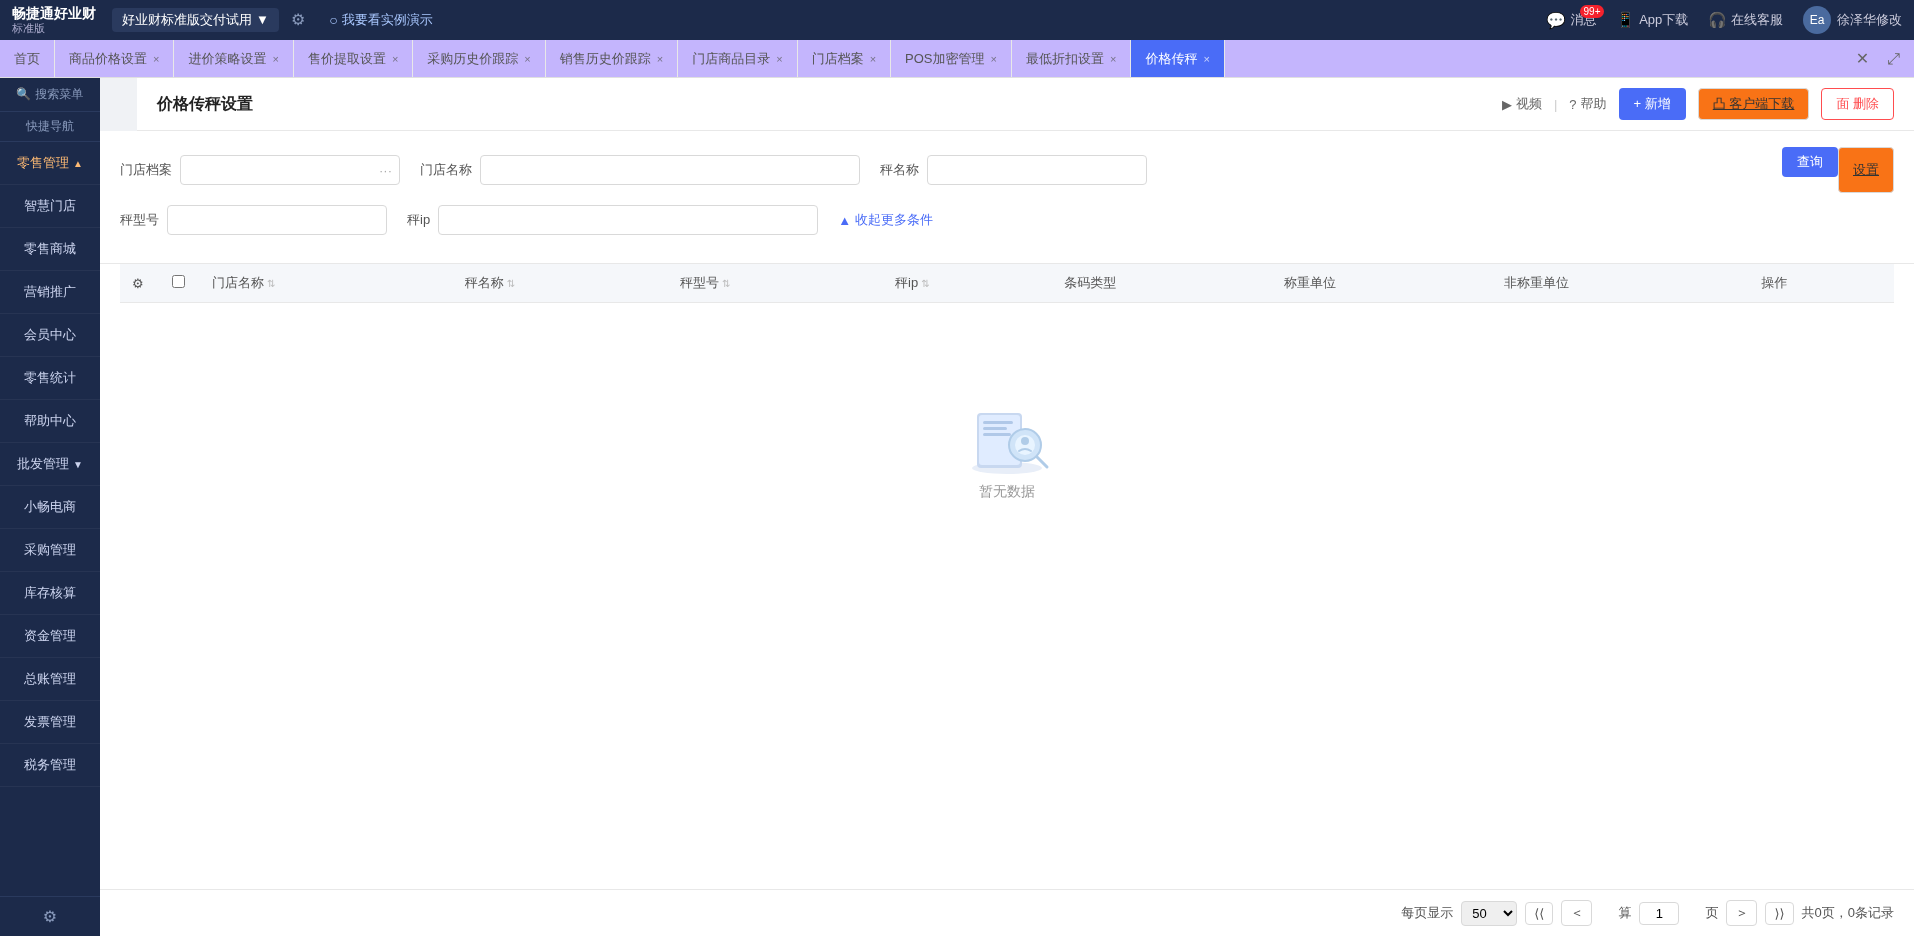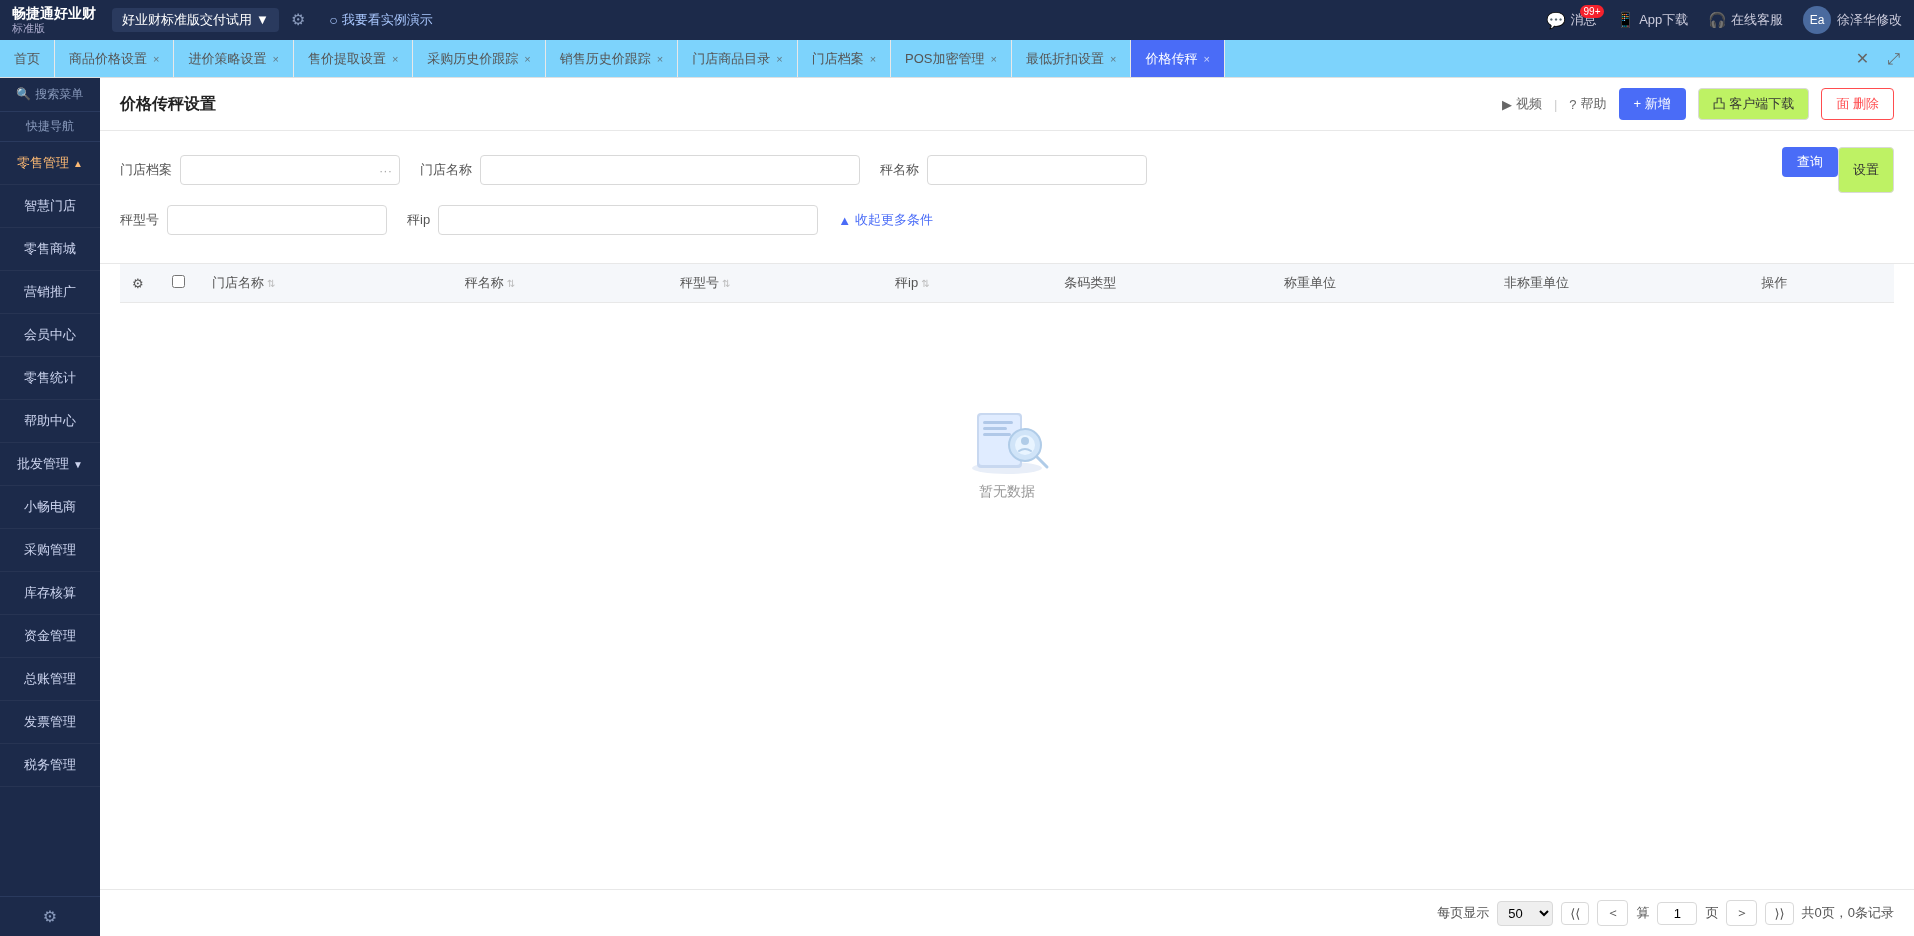--- a/index.html
+++ b/index.html
@@ -14,21 +14,21 @@
     .logo-sub { font-size: 11px; color: #aac; }
     .version-select { display: flex; align-items: center; gap: 4px; background: #2a3a5e; border-radius: 4px; padding: 3px 10px; cursor: pointer; font-size: 13px; color: #fff; margin-left: 8px; }
     .demo-link { display: flex; align-items: center; gap: 4px; color: #aac8ff; font-size: 13px; margin-left: 16px; cursor: pointer; }
     .top-bar-right { margin-left: auto; display: flex; align-items: center; gap: 20px; }
     .top-bar-icon-group { display: flex; align-items: center; gap: 4px; cursor: pointer; color: #ccd; font-size: 13px; position: relative; }
     .badge { background: #f5222d; color: #fff; border-radius: 8px; font-size: 10px; padding: 1px 4px; position: absolute; top: -6px; right: -8px; }
     .user-area { display: flex; align-items: center; gap: 6px; color: #ccd; cursor: pointer; }
     .avatar { width: 28px; height: 28px; border-radius: 50%; background: #4a6a9e; display: flex; align-items: center; justify-content: center; color: #fff; font-size: 12px; }
 
     
-    .tab-bar { display: flex; align-items: center; background: #7dd3fc; border-bottom: 1px solid #e0e0e0; height: 38px; flex-shrink: 0; overflow: hidden; }
+    .tab-bar { display: flex; align-items: center; background: #c4b5fd; border-bottom: 1px solid #e0e0e0; height: 38px; flex-shrink: 0; overflow: hidden; }
     .tab-item { display: flex; align-items: center; gap: 4px; padding: 0 14px; height: 100%; border-right: 1px solid #e8e8e8; cursor: pointer; font-size: 13px; color: #555; white-space: nowrap; flex-shrink: 0; }
     .tab-item.active { background: #4a6cf7; color: #fff; }
     .tab-close { font-size: 11px; cursor: pointer; opacity: 0.7; margin-left: 2px; }
     .tab-bar-actions { display: flex; align-items: center; margin-left: auto; padding-right: 8px; gap: 6px; }
     .tab-bar-btn { cursor: pointer; color: #666; font-size: 16px; padding: 4px 6px; }
 
     
     .main-layout { display: flex; flex: 1; overflow: hidden; }
 
     
@@ -38,28 +38,28 @@
     .sidebar-item { padding: 12px 4px; text-align: center; font-size: 13px; color: #ccd4ef; cursor: pointer; border-bottom: 1px solid rgba(255,255,255,0.05); display: flex; align-items: center; justify-content: center; gap: 4px; }
     .sidebar-item.active { color: #fdba74; }
     .sidebar-item-expand { font-size: 10px; }
     .sidebar-bottom { margin-top: auto; padding: 10px; text-align: center; border-top: 1px solid #2a3a5e; }
     .gear-icon-sidebar { color: #8899bb; cursor: pointer; font-size: 16px; }
 
     
     .content-area { flex: 1; display: flex; flex-direction: column; overflow: hidden; background: #f0f2f5; }
 
     
-    .page-header { background: #fff; padding: 10px 20px; display: flex; align-items: center; justify-content: space-between; border-bottom: 1px solid #e8e8e8; flex-shrink: 0; }
+    .page-header { background: #fff; padding: 10px 20px; display: flex; align-items: center; justify-content: space-between; border-bottom: 1px solid #e8e8e8; flex-shrink: 0; margin-left: 37px; }
     .page-title { font-size: 16px; font-weight: bold; color: #222; }
     .page-actions { display: flex; align-items: center; gap: 12px; }
     .page-action-link { display: flex; align-items: center; gap: 4px; color: #666; cursor: pointer; font-size: 13px; }
     .divider { color: #ccc; }
     .btn { display: flex; align-items: center; gap: 4px; padding: 6px 14px; border-radius: 4px; cursor: pointer; font-size: 13px; border: 1px solid transparent; }
     .btn-primary { background: #4a6cf7; color: #fff; }
-    .btn-default { background: #bef264; color: #333; border-color: #d9d9d9; }
+    .btn-default { background: #f97316; color: #333; border-color: #d9d9d9; text-decoration: underline; }
     .btn-danger { background: #fff; color: #ff4d4f; border-color: #ff4d4f; }
 
     
     .filter-area { background: #fff; padding: 16px 20px; flex-shrink: 0; border-bottom: 1px solid #e8e8e8; }
     .filter-row { display: flex; align-items: center; gap: 20px; margin-bottom: 12px; flex-wrap: wrap; }
     .filter-item { display: flex; align-items: center; gap: 8px; }
     .filter-label { font-size: 13px; color: #555; white-space: nowrap; }
     .filter-input { border: 1px solid #d9d9d9; border-radius: 4px; padding: 4px 10px; font-size: 13px; color: #333; width: 220px; height: 30px; outline: none; }
     .filter-input-wide { width: 380px; }
     .filter-input-icon { position: relative; }
@@ -75,21 +75,21 @@
     .sort-icon { color: #bbb; font-size: 10px; }
     .checkbox-cell { width: 40px; text-align: center; }
     .gear-cell { width: 40px; text-align: center; color: #666; cursor: pointer; }
 
     
     .empty-state { display: flex; flex-direction: column; align-items: center; justify-content: center; padding: 80px 20px; }
     .empty-text { color: #999; font-size: 14px; }
 
     
     .pagination-bar { background: #fff; border-top: 1px solid #e8e8e8; padding: 10px 20px; display: flex; align-items: center; justify-content: flex-end; gap: 8px; flex-shrink: 0; }
-    .pagination-label { font-size: 13px; color: #555; }
+    .pagination-label { font-size: 13px; color: #555; margin-left: 18px; }
     .page-size-select { border: 1px solid #d9d9d9; border-radius: 4px; padding: 3px 6px; font-size: 13px; cursor: pointer; }
     .page-nav-btn { border: 1px solid #d9d9d9; border-radius: 4px; padding: 3px 8px; background: #fff; cursor: pointer; color: #555; font-size: 13px; }
     .page-nav-btn:disabled { color: #ccc; cursor: default; }
     .page-input { border: 1px solid #d9d9d9; border-radius: 4px; padding: 3px 6px; font-size: 13px; width: 40px; text-align: center; }
     .page-info { font-size: 13px; color: #555; }
 
     
     .empty-svg { width: 100px; height: 100px; }
   </style>
 </head>

